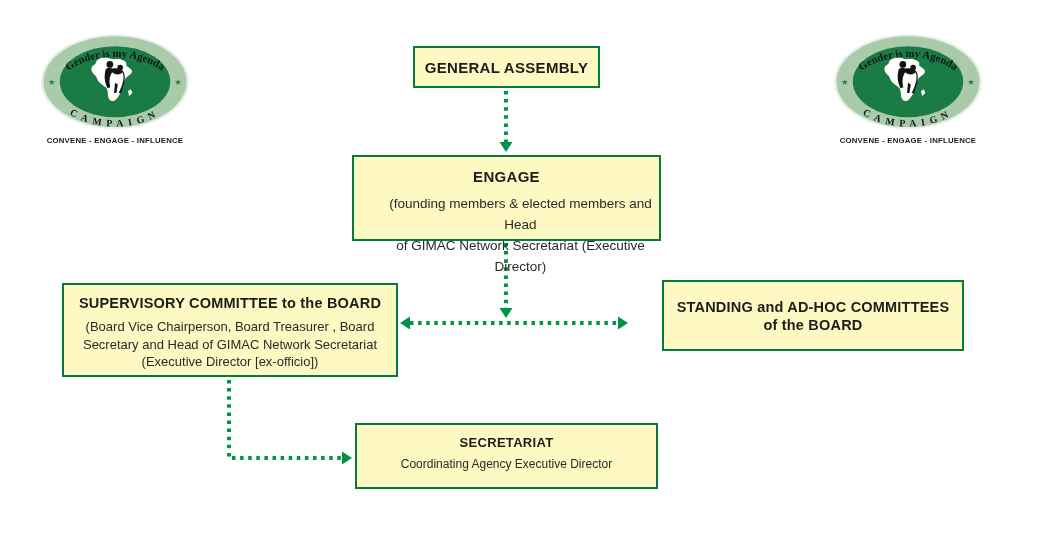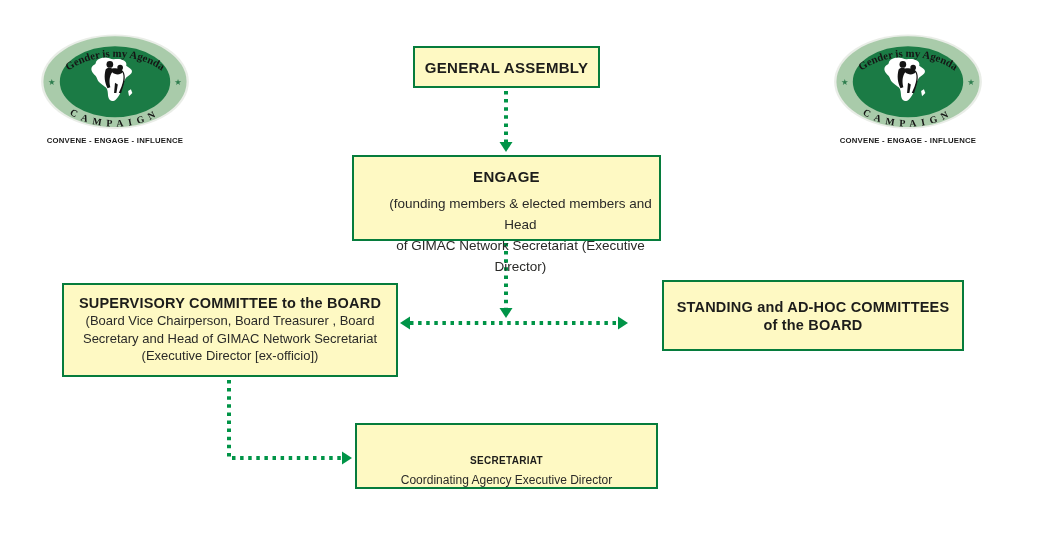--- a/index.html
+++ b/index.html
@@ -25,25 +25,25 @@
   }
   .box .title{font-weight:bold;color:#1d1d1b;}
   .box .body{color:#2a2a28;white-space:pre-line;}
   .box-ga{left:413px;top:46px;width:187px;height:42px;display:flex;align-items:center;justify-content:center;}
   .box-ga .title{font-size:15px;letter-spacing:.3px;}
   .box-board{left:352px;top:155px;width:309px;height:86px;padding-top:11px;}
   .box-board .title{font-size:15px;letter-spacing:.3px;}
   .box-board .body{margin-top:8px;font-size:13.5px;line-height:21px;margin-left:28px;}
   .box-supervisory{left:62px;top:283px;width:336px;height:94px;padding-top:10px;}
   .box-supervisory .title{font-size:14.5px;letter-spacing:.2px;}
-  .box-supervisory .body{margin-top:1px;font-size:13px;line-height:17.5px;}
+  .box-supervisory .body{margin-top:7px;font-size:13px;line-height:17.5px;}
   .box-standing{left:630px;top:280px;width:302px;height:71px;display:flex;align-items:center;justify-content:center;margin-left:32px;}
   .box-standing .title{font-size:14.5px;line-height:18px;letter-spacing:.2px;white-space:pre-line;}
   .box-secretariat{left:355px;top:423px;width:303px;height:66px;padding-top:10px;}
-  .box-secretariat .title{font-size:10px;letter-spacing:.3px;margin-top:20px;}
+  .box-secretariat .title{font-size:13px;letter-spacing:.3px;}
   .box-secretariat .body{margin-top:7px;font-size:12px;}
   .logo{position:absolute;width:150px;height:116px;}
   .logo-left{left:40px;top:34px;}
   .logo-right{left:833px;top:34px;}
   .logo .arc-text{font-family:"Liberation Serif",serif;font-weight:bold;fill:#151515;}
   .logo .arc-top{font-size:11.5px;}
   .logo .arc-bottom{font-size:10.5px;letter-spacing:5.5px;}
   .logo .tagline{font-family:"Liberation Sans",sans-serif;font-weight:bold;font-size:8.3px;letter-spacing:.25px;fill:#1a1a1a;}
   .logo .star{font-size:9px;fill:var(--logo-star);}
   .logo .rim{fill:var(--logo-rim);}

